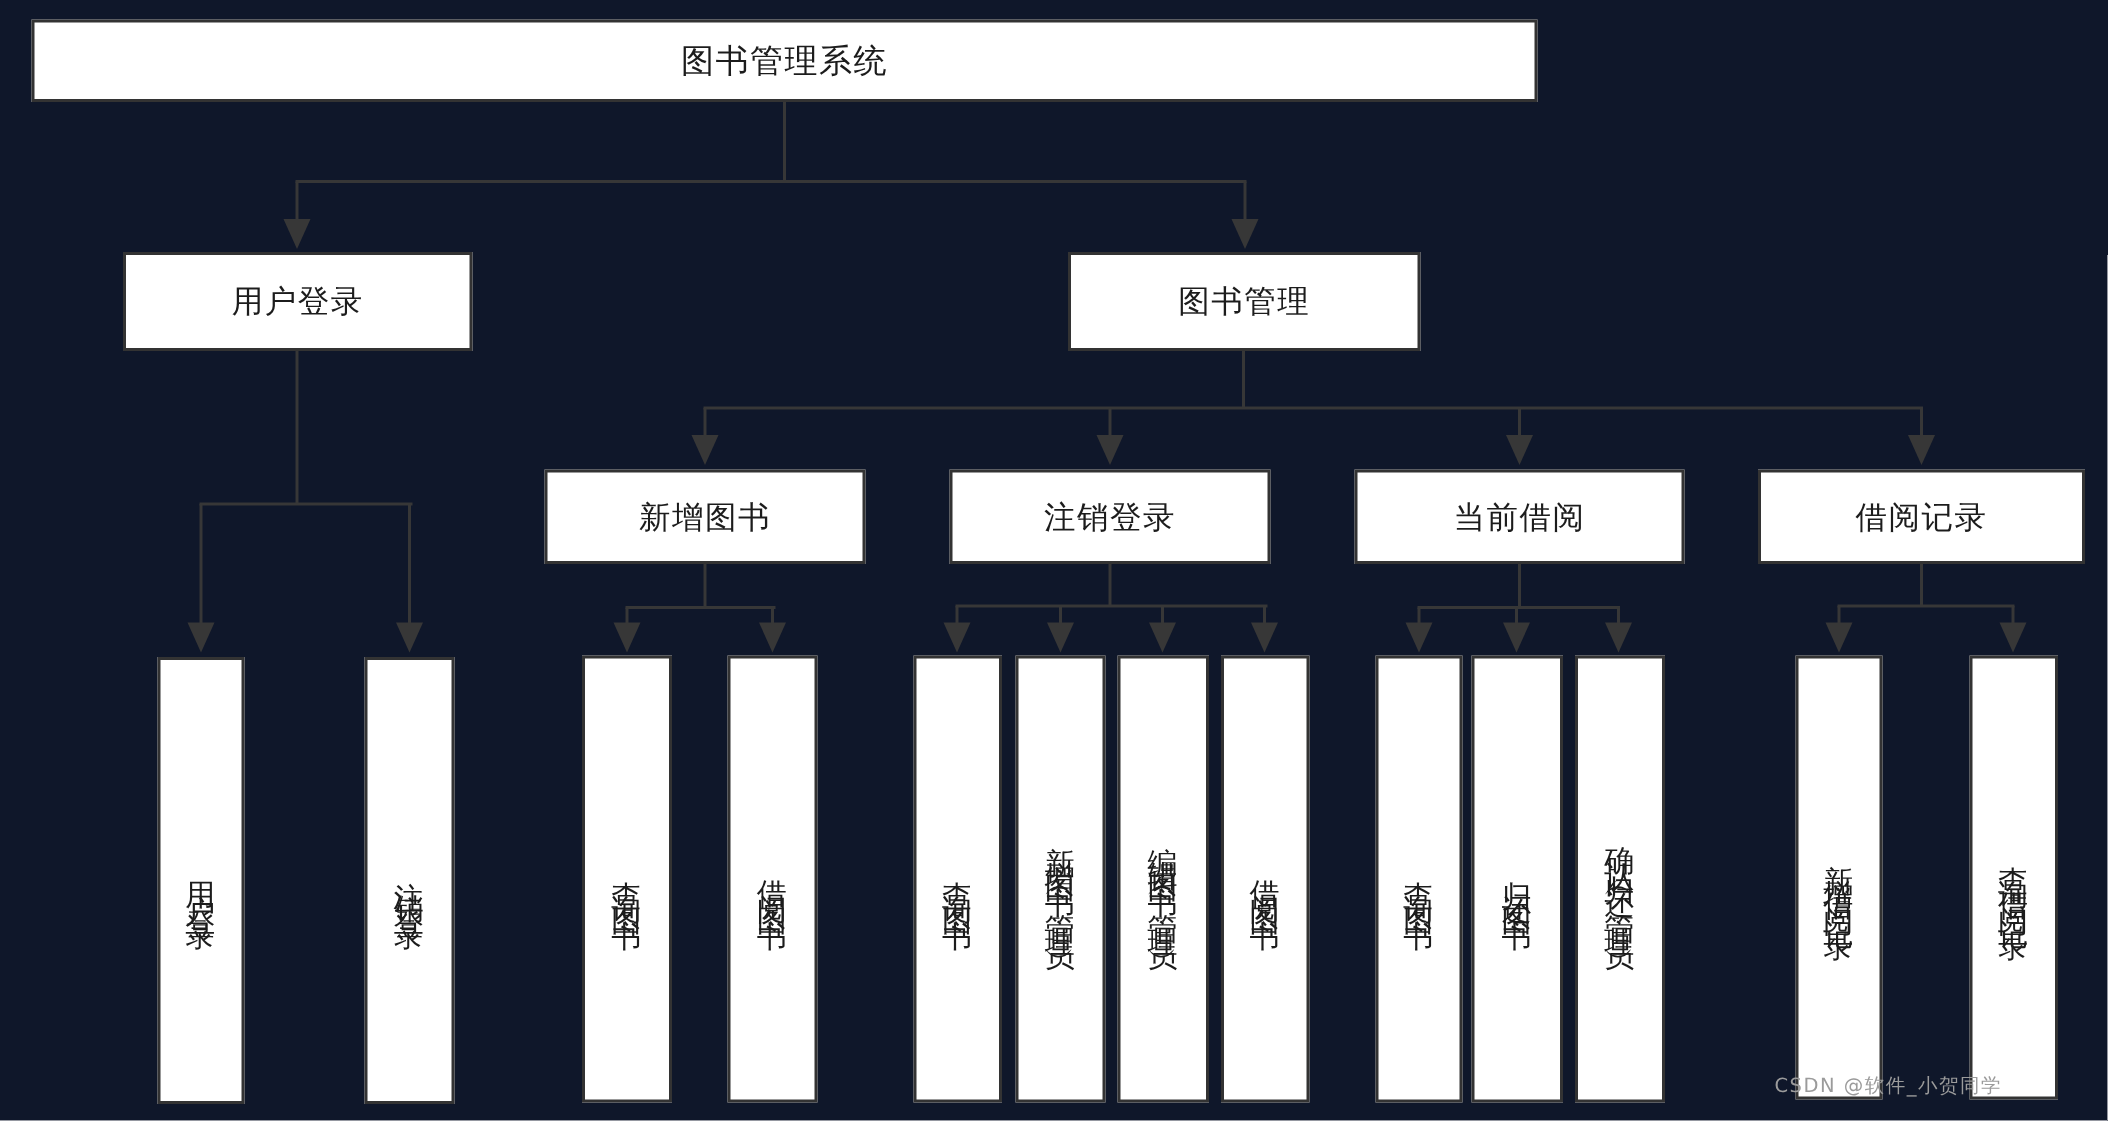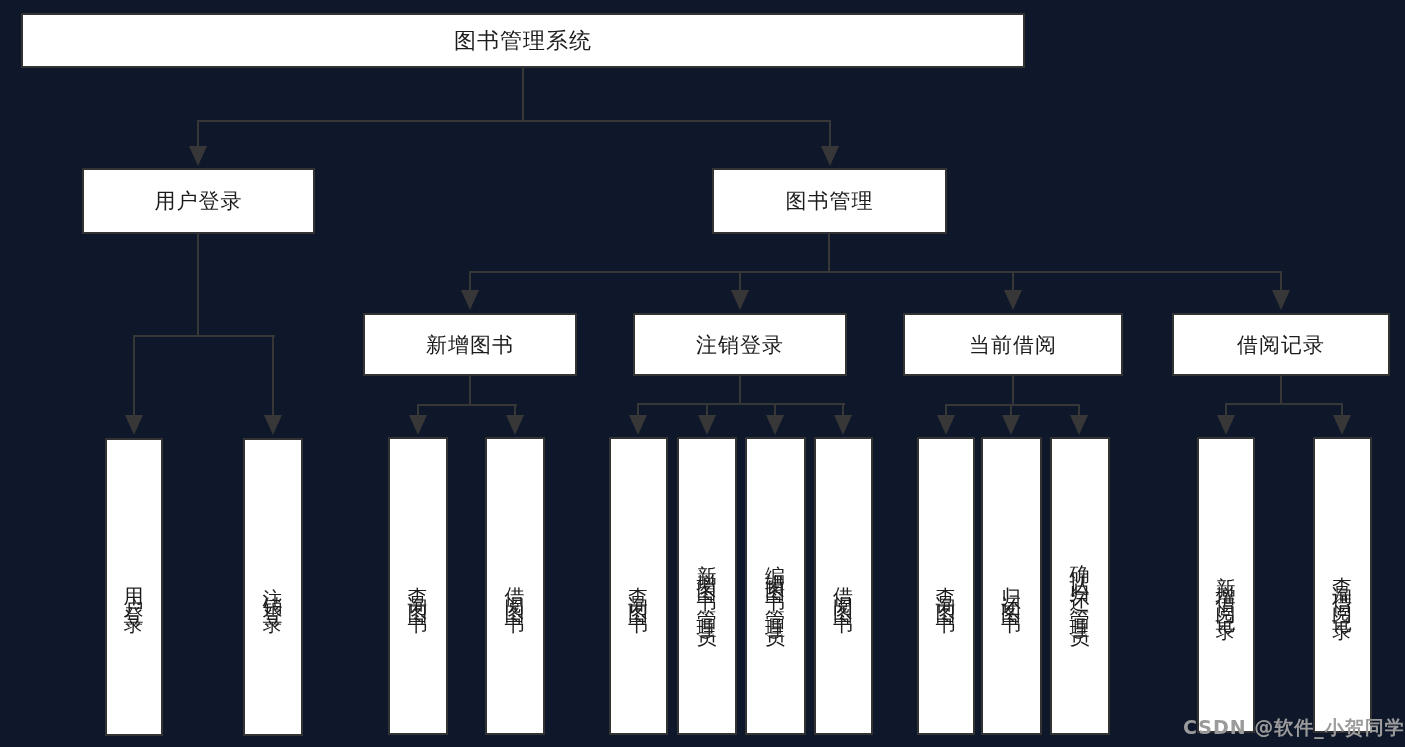--- a/index.html
+++ b/index.html
@@ -32,26 +32,25 @@
   .line{position:absolute;background:#373737;}
   .arrowhead{
     position:absolute;width:0;height:0;
     border-left:9px solid transparent;
     border-right:9px solid transparent;
     border-top:20px solid #373737;
   }
   #watermark{
     position:absolute;
     left:1183px;top:715px;
-    font-size:19px;
+    font-size:13px;
     color:#9b9b9b;
     letter-spacing:1px;
     white-space:nowrap;
     z-index:5;
-    font-weight:bold;
   }
 </style>
 </head>
 <body>
 
 <div id="canvas">
 
   <div class="node root-node" style="left:21px;top:13px;width:1004px;height:55px;">图书管理系统</div>
 
   <div class="line" style="left:522px;top:68px;width:2px;height:54px;"></div>

